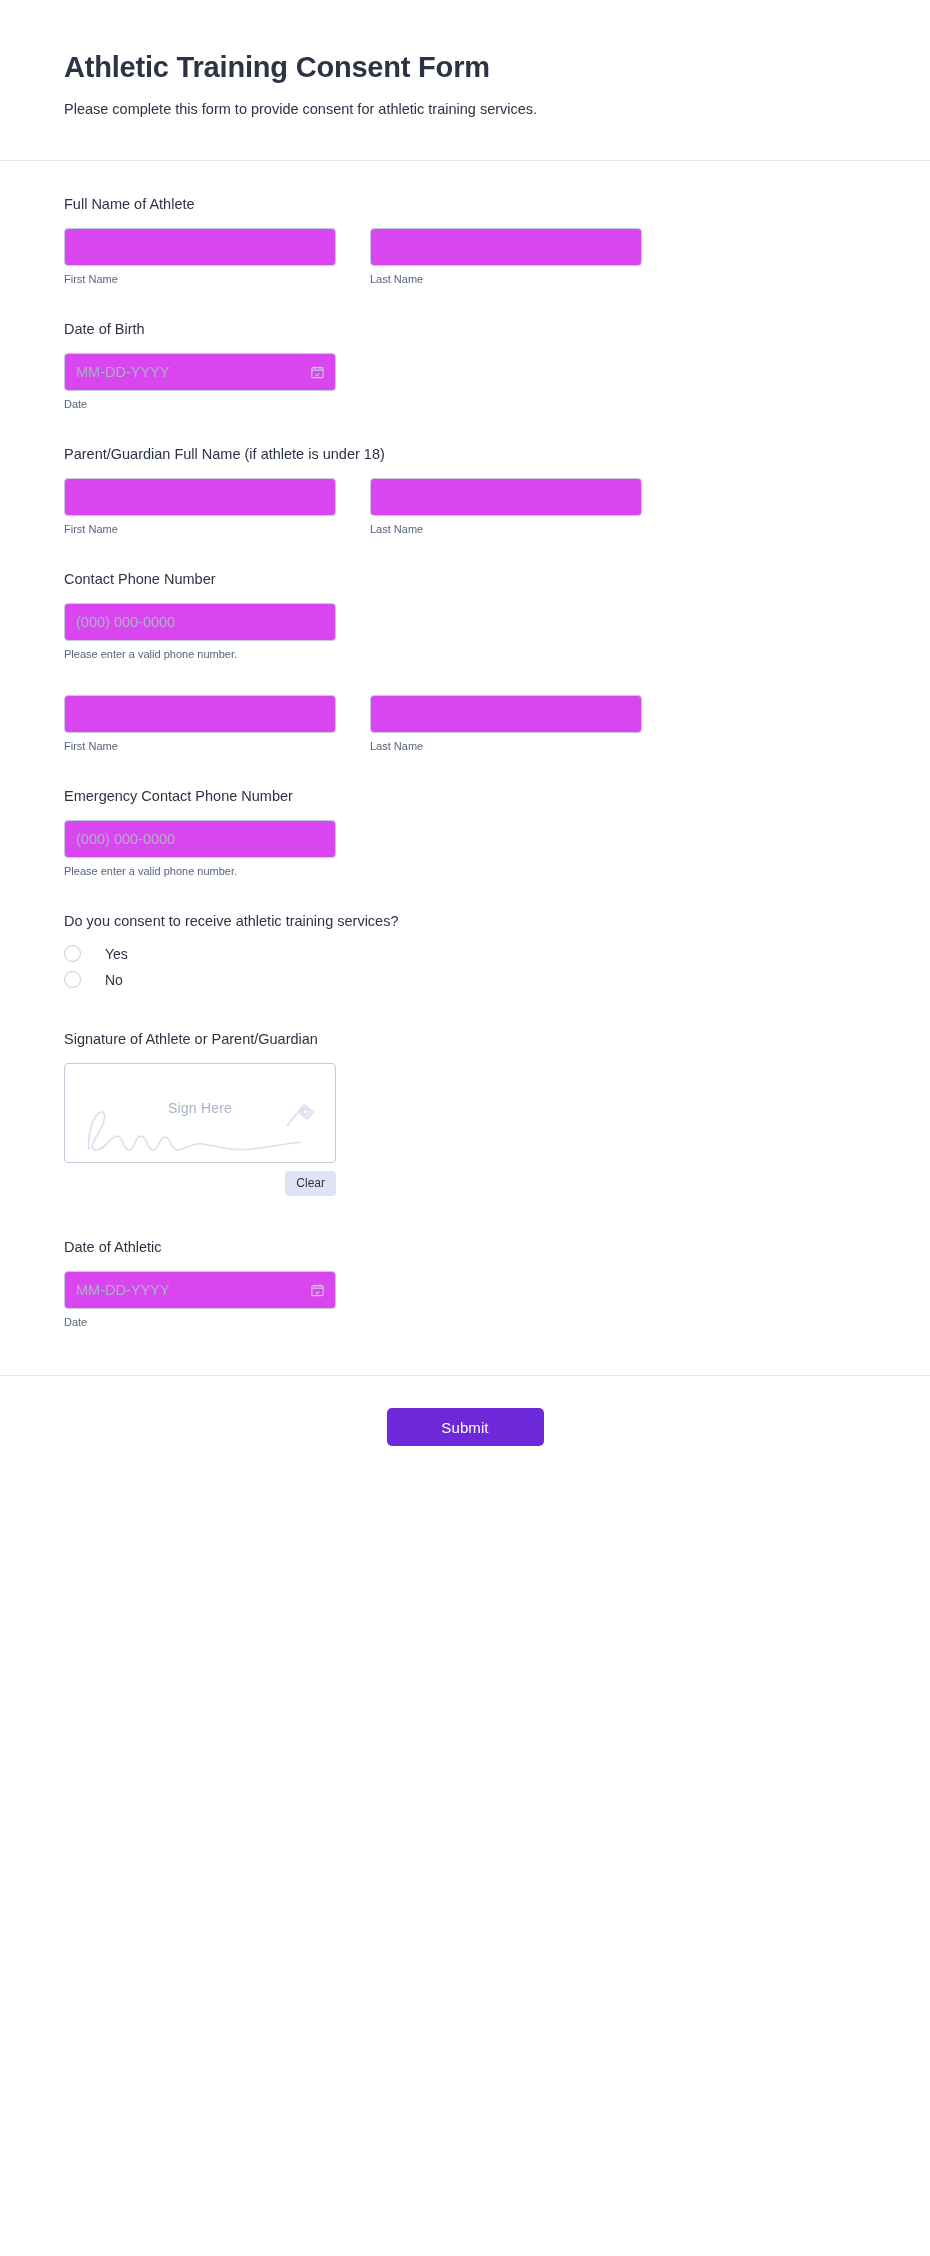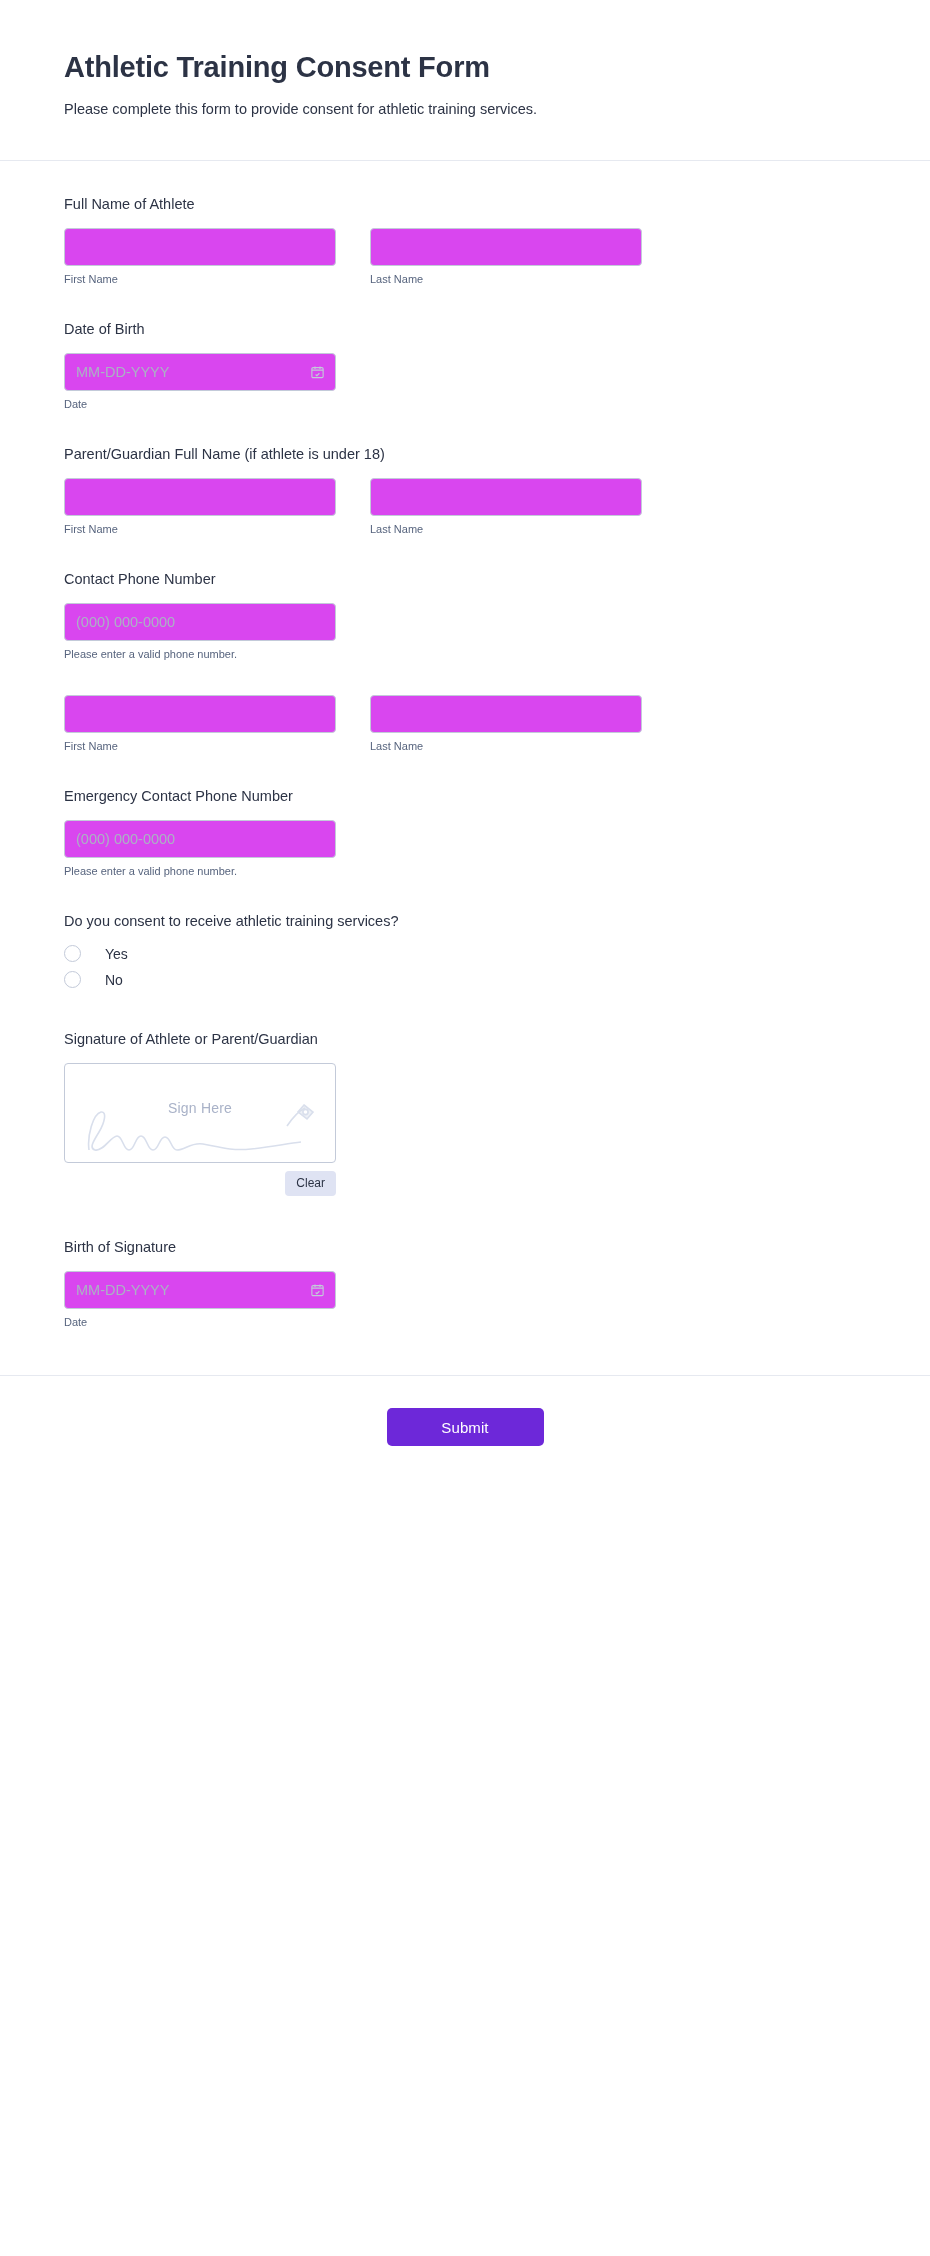--- a/index.html
+++ b/index.html
@@ -332,21 +332,21 @@
             <circle cx="22.5" cy="12" r="2.6" fill="#ffffff"></circle>
           </svg>
         </div>
         <div class="clear-row">
           <button class="clear-btn">Clear</button>
         </div>
       </div>
     </div>
 
     <div class="field-block">
-      <label class="field-label">Birth of Signature</label>
+      <label class="field-label">Date of Athletic</label>
       <div class="date-wrap">
         <input class="txt-input" type="text" placeholder="MM-DD-YYYY" style="">
         <span class="cal-icon">
           <svg viewBox="0 0 24 24" fill="none" stroke="currentColor" stroke-width="1.8" width="15" height="15">
             <rect x="3" y="5" width="18" height="16" rx="2"></rect>
             <path d="M3 9h18"></path>
             <path d="M8 3v4M16 3v4"></path>
             <path d="M9 16l2 2 4-4"></path>
           </svg>
         </span>

